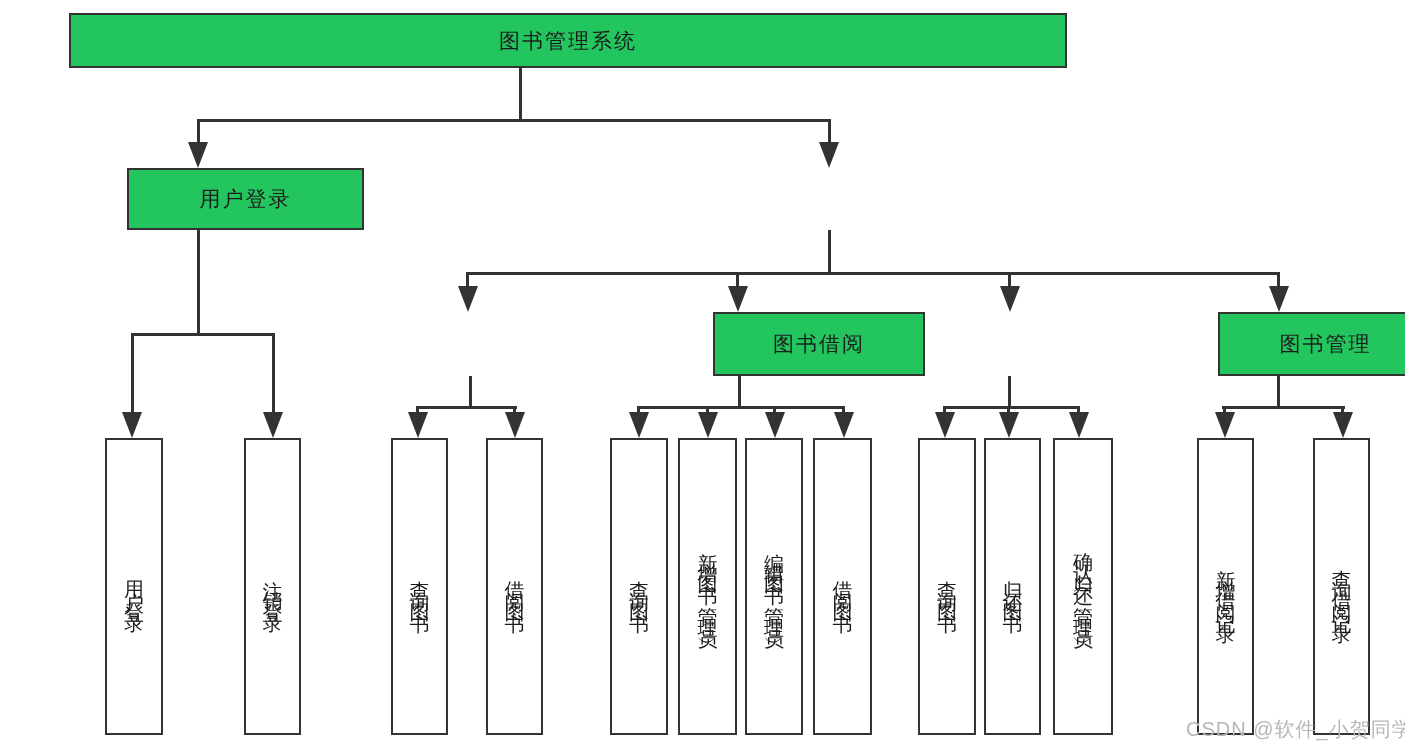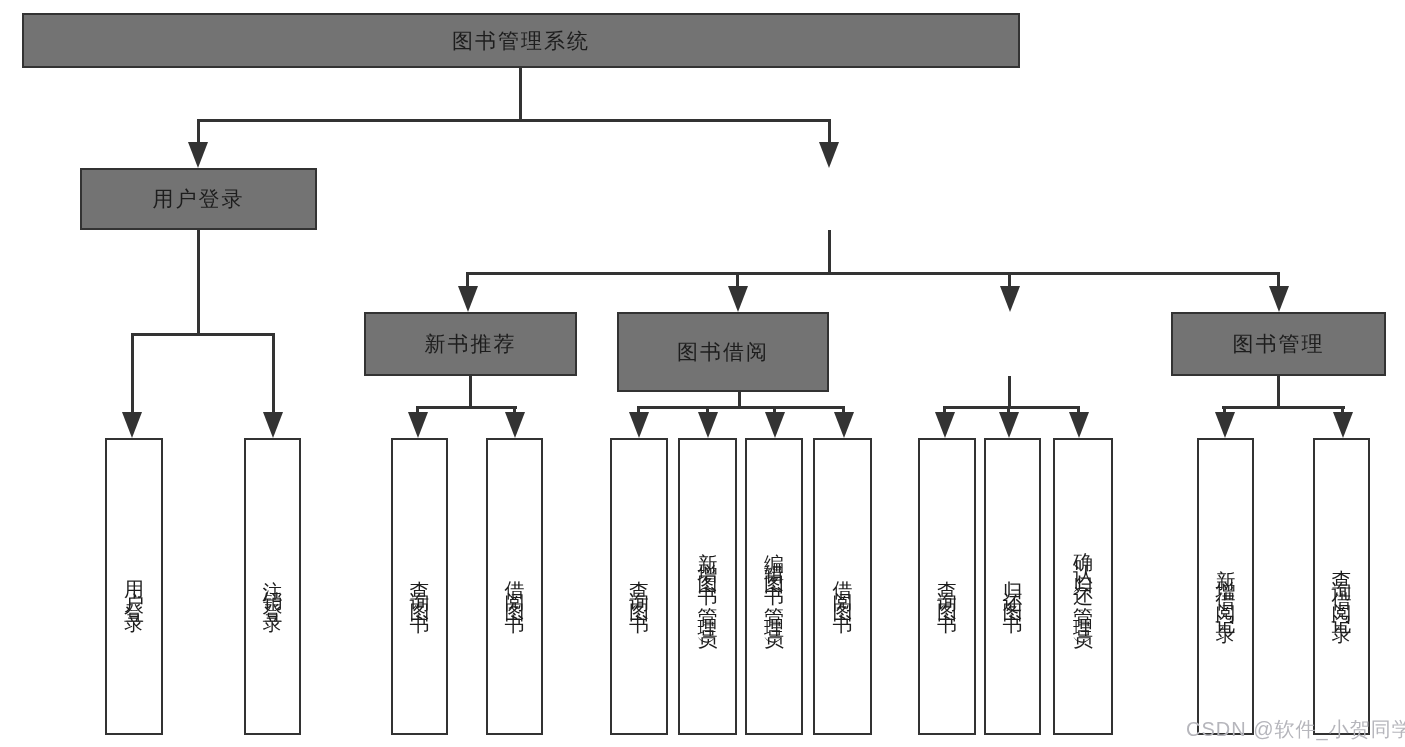--- a/index.html
+++ b/index.html
@@ -1,23 +1,23 @@
 <!DOCTYPE html>
 <html><head>
 <meta charset="utf-8">
 <style>
   html,body{margin:0;padding:0;background:#fff;}
   .stage{
     position:relative;width:1405px;height:747px;background:#fff;
     font-family:"Liberation Sans",sans-serif;overflow:hidden;
   }
   .box{
-    position:absolute;box-sizing:border-box;background:#737373;
+    position:absolute;box-sizing:border-box;background:#22c55e;
     border:2px solid #333;display:flex;align-items:center;justify-content:center;
-    font-size:21px;color:#1d1d1d;letter-spacing:2px;z-index:2;
+    font-size:21px;color:#1d1d1d;letter-spacing:2px;z-index:2;margin-left:47px;
   }
   .leaf{
     position:absolute;box-sizing:border-box;background:#fff;
     border:2px solid #333;display:flex;align-items:center;justify-content:center;
     z-index:2;top:438px;height:297px;
   }
   .leaf span{
     writing-mode:vertical-rl;text-orientation:mixed;
     font-size:20px;color:#1d1d1d;letter-spacing:11px;line-height:1.05;
   }
@@ -35,22 +35,21 @@
 </style>
 </head>
 <body>
 
 <div class="stage">
 
   <div class="box" style="left:22px;top:13px;width:998px;height:55px;">图书管理系统</div>
 
   <div class="box" style="left:80px;top:168px;width:237px;height:62px;">用户登录</div>
 
-  <div class="box" style="left:364px;top:312px;width:213px;height:64px;">新书推荐</div>
-  <div class="box" style="left:617px;top:312px;width:212px;height:80px;">图书借阅</div>
+  <div class="box" style="left:666px;top:312px;width:212px;height:64px;">图书借阅</div>
   <div class="box" style="left:1171px;top:312px;width:215px;height:64px;">图书管理</div>
 
   <div class="leaf" style="left:105px;width:58px;">
     <span>用户登录</span>
   </div>
   <div class="leaf" style="left:244px;width:57px;">
     <span>注销登录</span>
   </div>
 
   <div class="leaf" style="left:391px;width:57px;">

